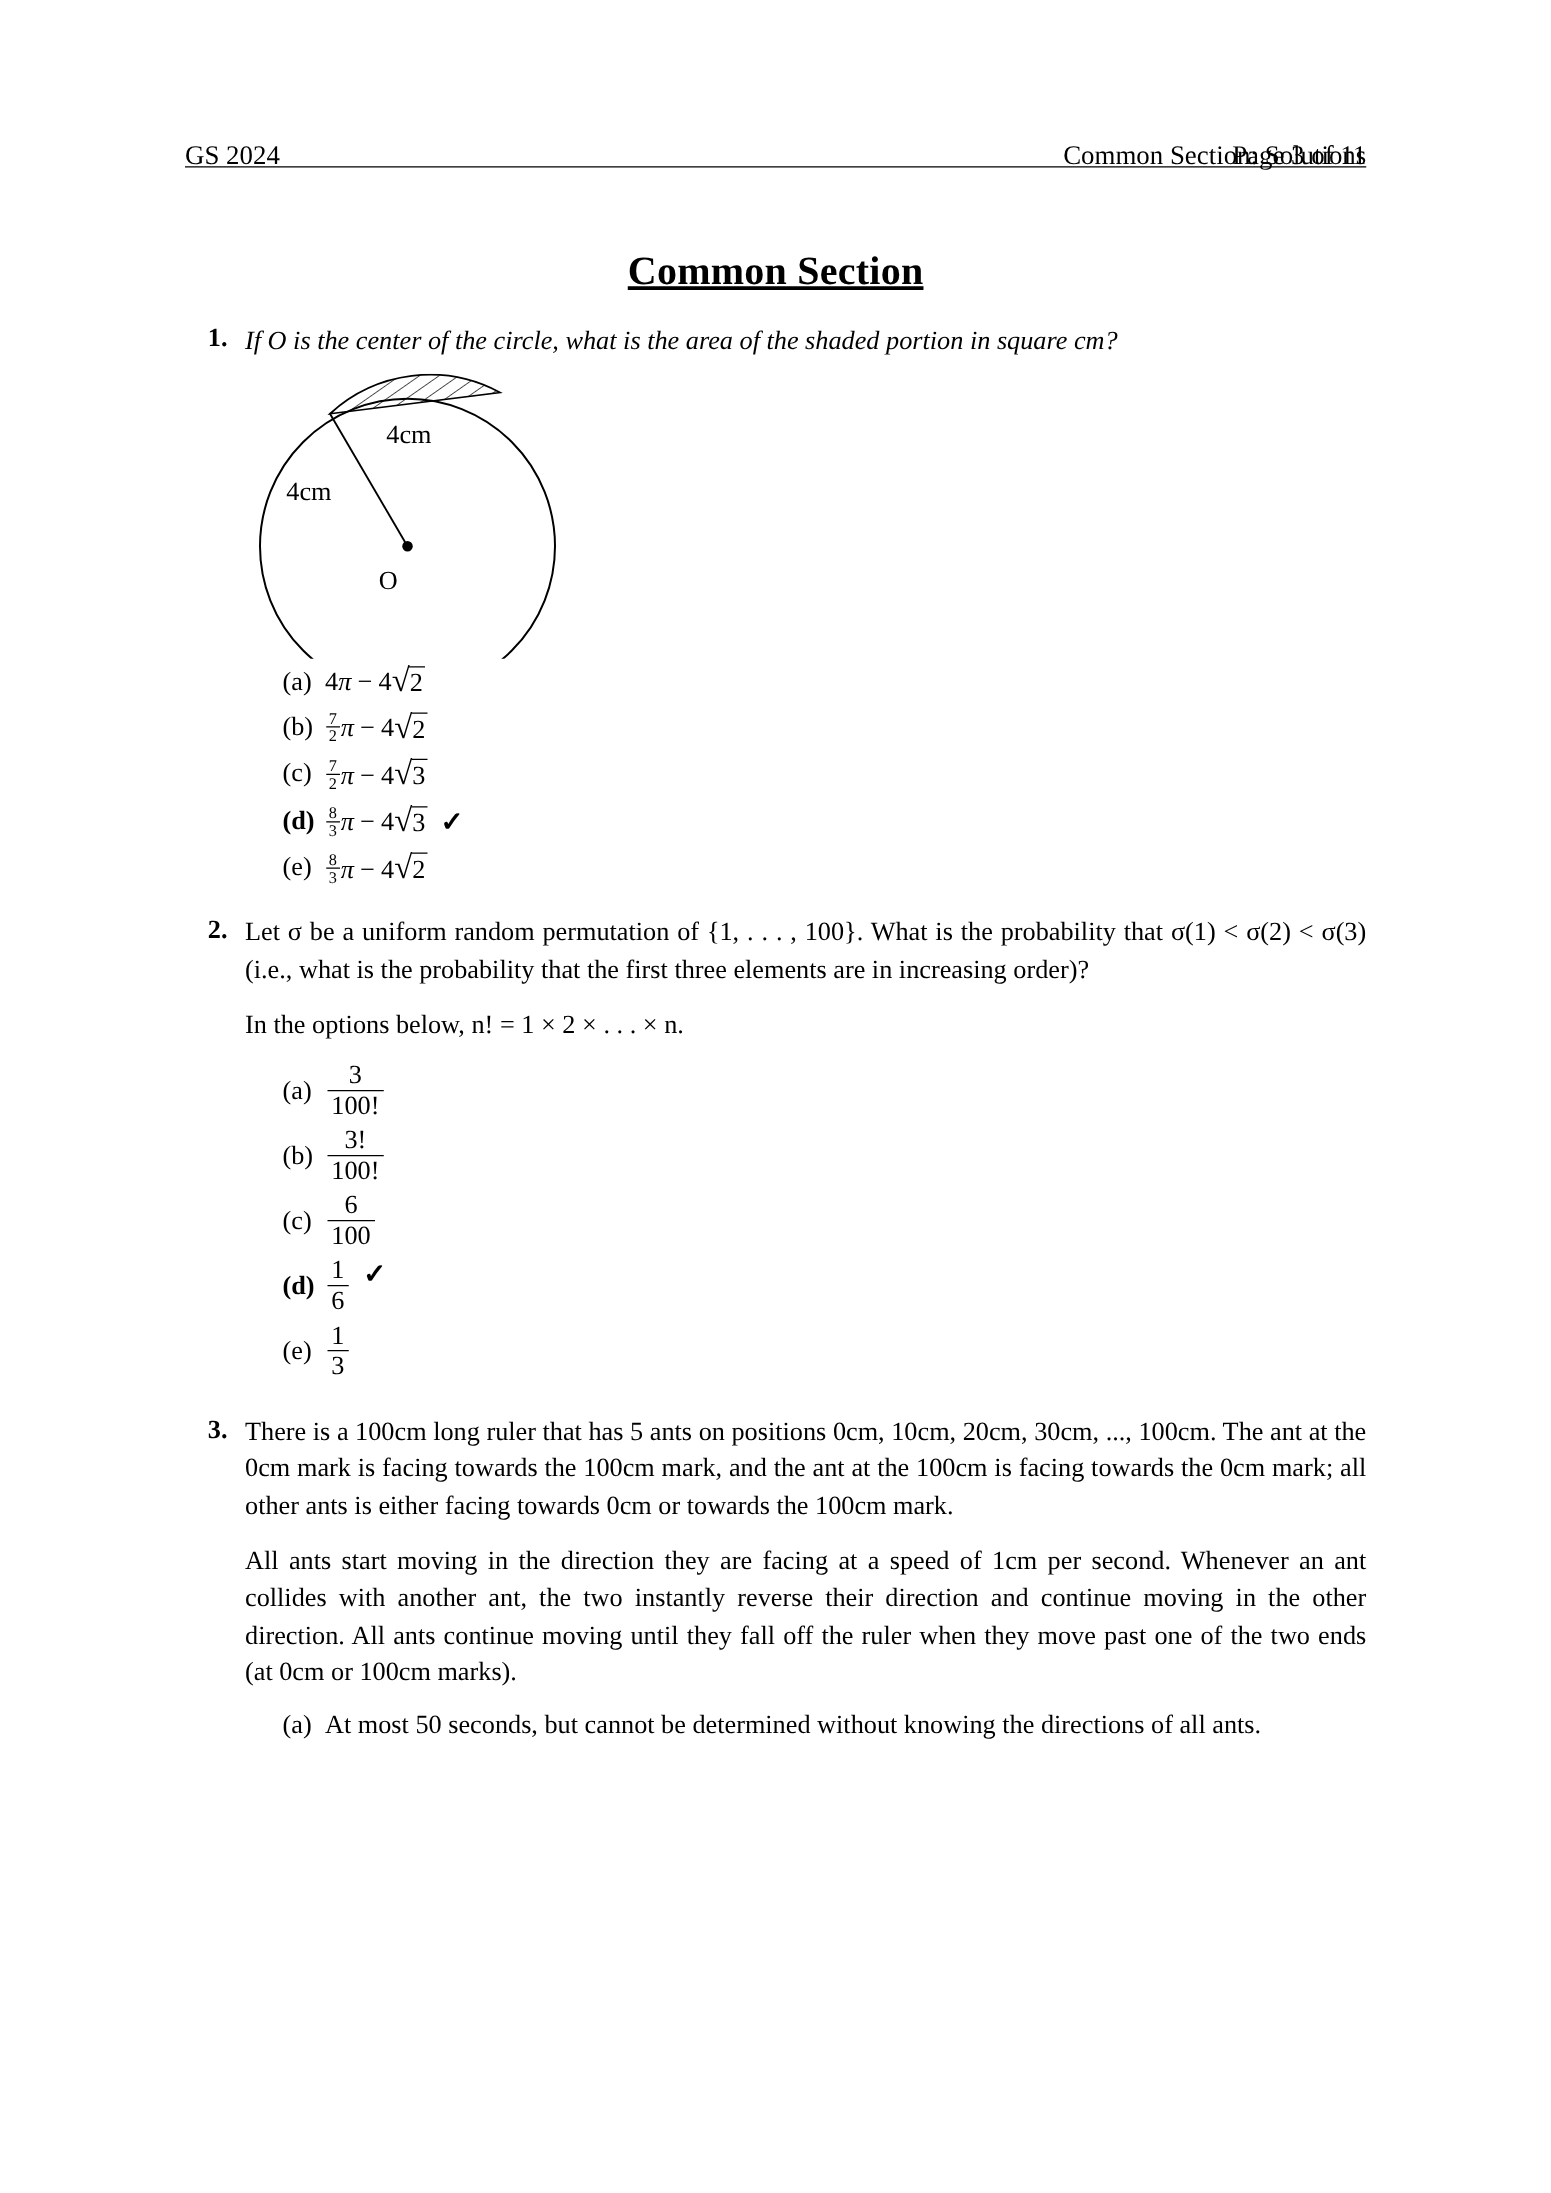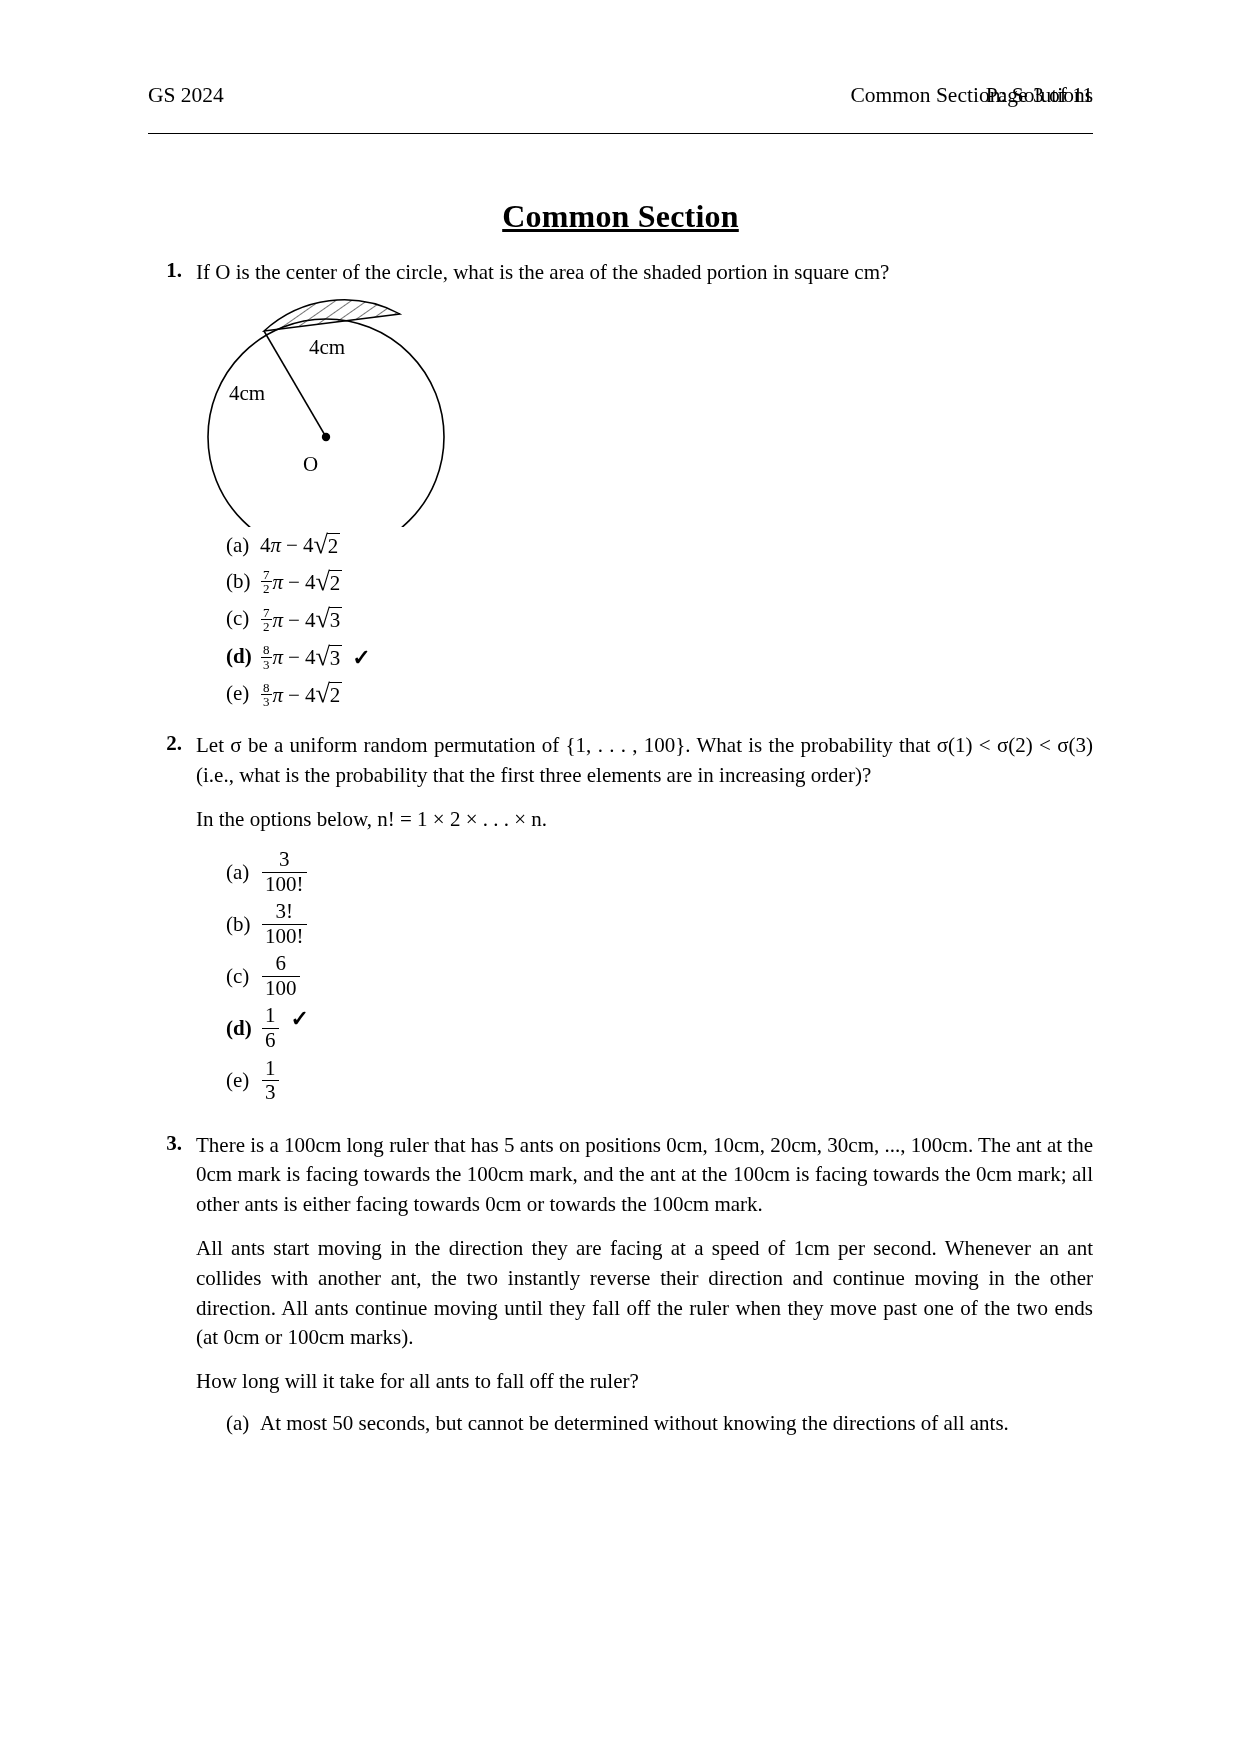--- a/index.html
+++ b/index.html
@@ -19,21 +19,21 @@
     position: absolute;
     left: 0; top: 0;
     width: 1241px;
     height: 1754px;
   }
 
   
   .header {
     position: absolute;
     left: 148px;
-    top: 83px;
+    top: 112px;
     width: 945px;
     display: flex;
     align-items: baseline;
     justify-content: space-between;
     font-size: 21.5px;
     gap: 44px;
   }
   .header-center {
     position: absolute;
     left: 0;
@@ -85,21 +85,21 @@
   }
   .qbody {
     margin-left: 48px;
   }
   .qtext {
     font-size: 21px;
     line-height: 1.42;
     text-align: justify;
     margin: 0 0 14px 0;
   }
-  .qtext.tight { margin-bottom: 11px; }
+  .qtext.tight { margin-bottom: 11px; font-style: italic; }
 
   
   .options {
     margin: 6px 0 0 0;
     padding: 0;
   }
   .opt {
     display: flex;
     align-items: flex-start;
     font-size: 21px;
@@ -397,21 +397,20 @@
 
         </div>
       </div>
     </div>
 
     <div class="q" style="margin-top:26px;">
       <div class="qnum">3.</div>
       <div class="qbody">
         <p class="qtext">There is a 100cm long ruler that has 5 ants on positions 0cm, 10cm, 20cm, 30cm, ..., 100cm. The ant at the 0cm mark is facing towards the 100cm mark, and the ant at the 100cm is facing towards the 0cm mark; all other ants is either facing towards 0cm or towards the 100cm mark.</p>
         <p class="qtext">All ants start moving in the direction they are facing at a speed of 1cm per second. Whenever an ant collides with another ant, the two instantly reverse their direction and continue moving in the other direction. All ants continue moving until they fall off the ruler when they move past one of the two ends (at 0cm or 100cm marks).</p>
-        <p class="qtext">How long will it take for all ants to fall off the ruler?</p>
 
         <div class="options">
           <div class="opt">
             <div class="opt-label">(a)</div>
             <div class="opt-body">At most 50 seconds, but cannot be determined without knowing the directions of all ants.</div>
           </div>
         </div>
       </div>
     </div>
 

